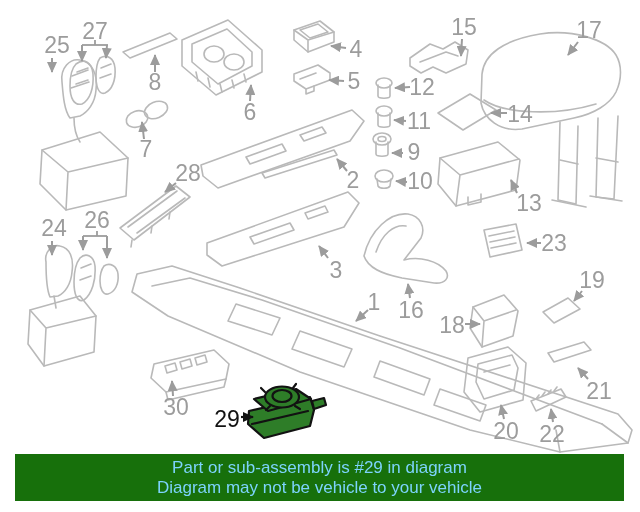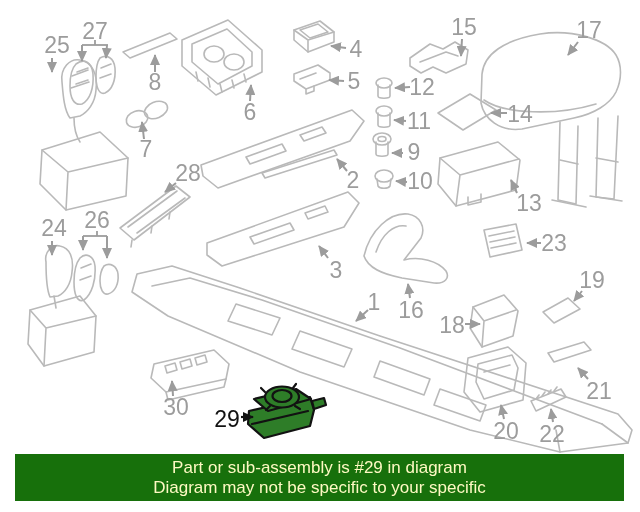--- a/index.html
+++ b/index.html
@@ -245,18 +245,18 @@
         <text x="95" y="31" dy="0.36em" text-anchor="middle" fill="#9c9c9c">27</text>
         <line x1="176" y1="183" x2="165" y2="192" stroke="#9c9c9c" stroke-width="2" marker-end="url(#ah-g)"></line>
         <text x="188" y="173" dy="0.36em" text-anchor="middle" fill="#9c9c9c">28</text>
         <line x1="241" y1="417" x2="253" y2="417" stroke="#121212" stroke-width="2.2" marker-end="url(#ah-b)"></line>
         <text x="227" y="419" dy="0.36em" text-anchor="middle" fill="#121212">29</text>
         <line x1="173" y1="396" x2="172" y2="381" stroke="#9c9c9c" stroke-width="2" marker-end="url(#ah-g)"></line>
         <text x="176" y="407" dy="0.36em" text-anchor="middle" fill="#9c9c9c">30</text>
       </g>
 </svg>
 
-<div class="banner" style="background: rgb(23, 112, 11); color: #fef9c3; justify-content: center;">
+<div class="banner" style="background: rgb(23, 112, 11); color: #7dd3fc; justify-content: center;">
   <div>Part or sub-assembly is #29 in diagram</div>
-  <div>Diagram may not be specific to your specific</div>
+  <div>Diagram may not be vehicle to your vehicle</div>
 </div>
 
 </div>
 
 </body></html>

